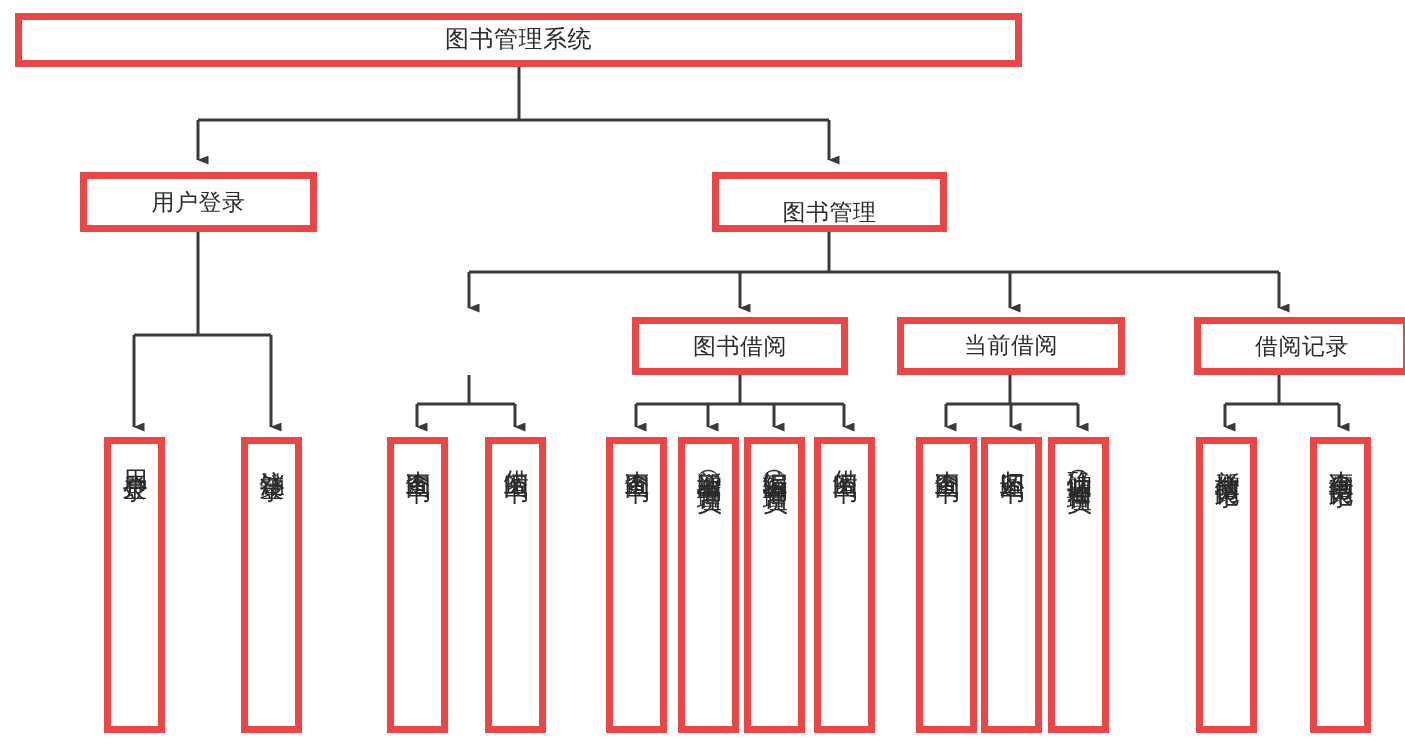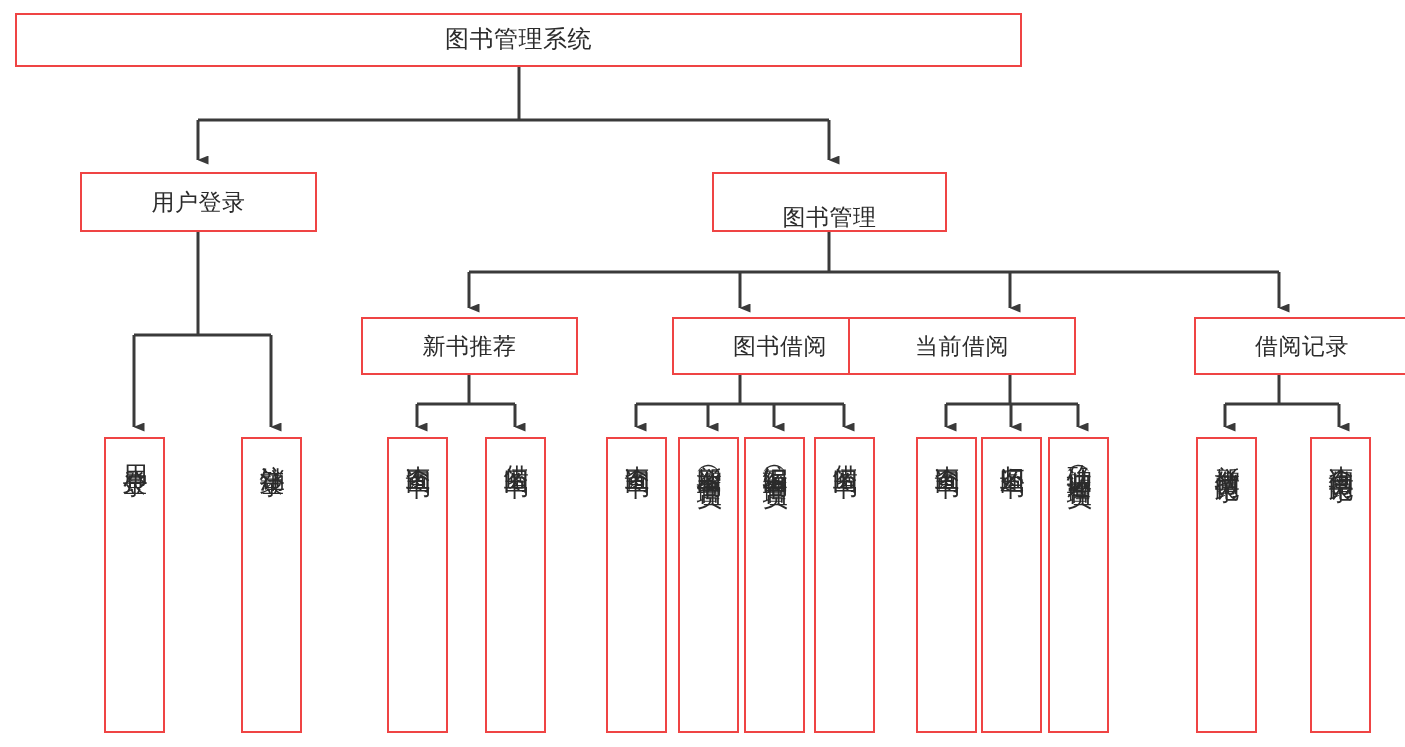--- a/index.html
+++ b/index.html
@@ -22,21 +22,21 @@
     position: absolute;
     left: 0;
     top: 0;
     width: 1405px;
     height: 747px;
   }
   .node {
     position: absolute;
     box-sizing: border-box;
     background: #ffffff;
-    border: 2px solid #ef4444;
+    border: 7px solid #ef4444;
     display: flex;
     align-items: center;
     justify-content: center;
     z-index: 2;
   }
   .node-label {
     color: #2b2b2b;
     line-height: 1.15;
     letter-spacing: 0.5px;
     white-space: nowrap;
@@ -134,27 +134,24 @@
     <span class="node-label">图书管理系统</span>
   </div>
 
   <div class="node h" style="left:80px; top:172px; width:237px; height:60px;">
     <span class="node-label">用户登录</span>
   </div>
   <div class="node h" style="left:712px; top:172px; width:235px; height:60px;align-items:flex-end;">
     <span class="node-label">图书管理</span>
   </div>
 
-  <div class="node h" style="left:361px; top:317px; width:217px; height:58px;">
-    <span class="node-label">新书推荐</span>
-  </div>
-  <div class="node h" style="left:632px; top:317px; width:216px; height:58px;margin-left:40px;">
+  <div class="node h" style="left:632px; top:317px; width:216px; height:58px;">
     <span class="node-label">图书借阅</span>
   </div>
-  <div class="node h" style="left:848px; top:317px; width:228px; height:58px;">
+  <div class="node h" style="left:897px; top:317px; width:228px; height:58px;font-family:Liberation Serif, serif;">
     <span class="node-label">当前借阅</span>
   </div>
   <div class="node h" style="left:1172px; top:317px; width:216px; height:58px;margin-left:22px;">
     <span class="node-label">借阅记录</span>
   </div>
 
   <div class="node v" style="left:104px; top:437px; width:61px; height:296px;">
     <span class="node-label">用户登录</span>
   </div>
   <div class="node v" style="left:241px; top:437px; width:61px; height:296px;">

